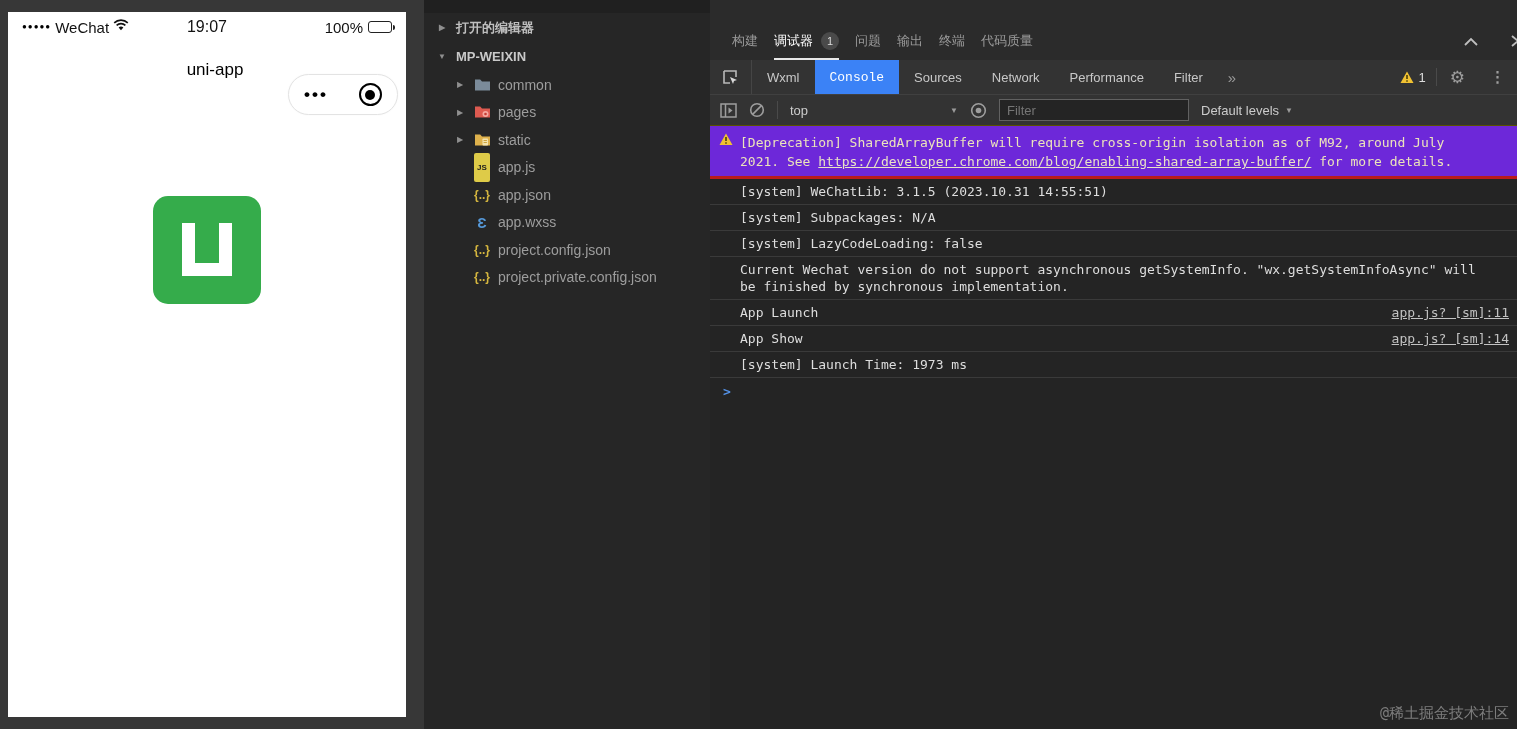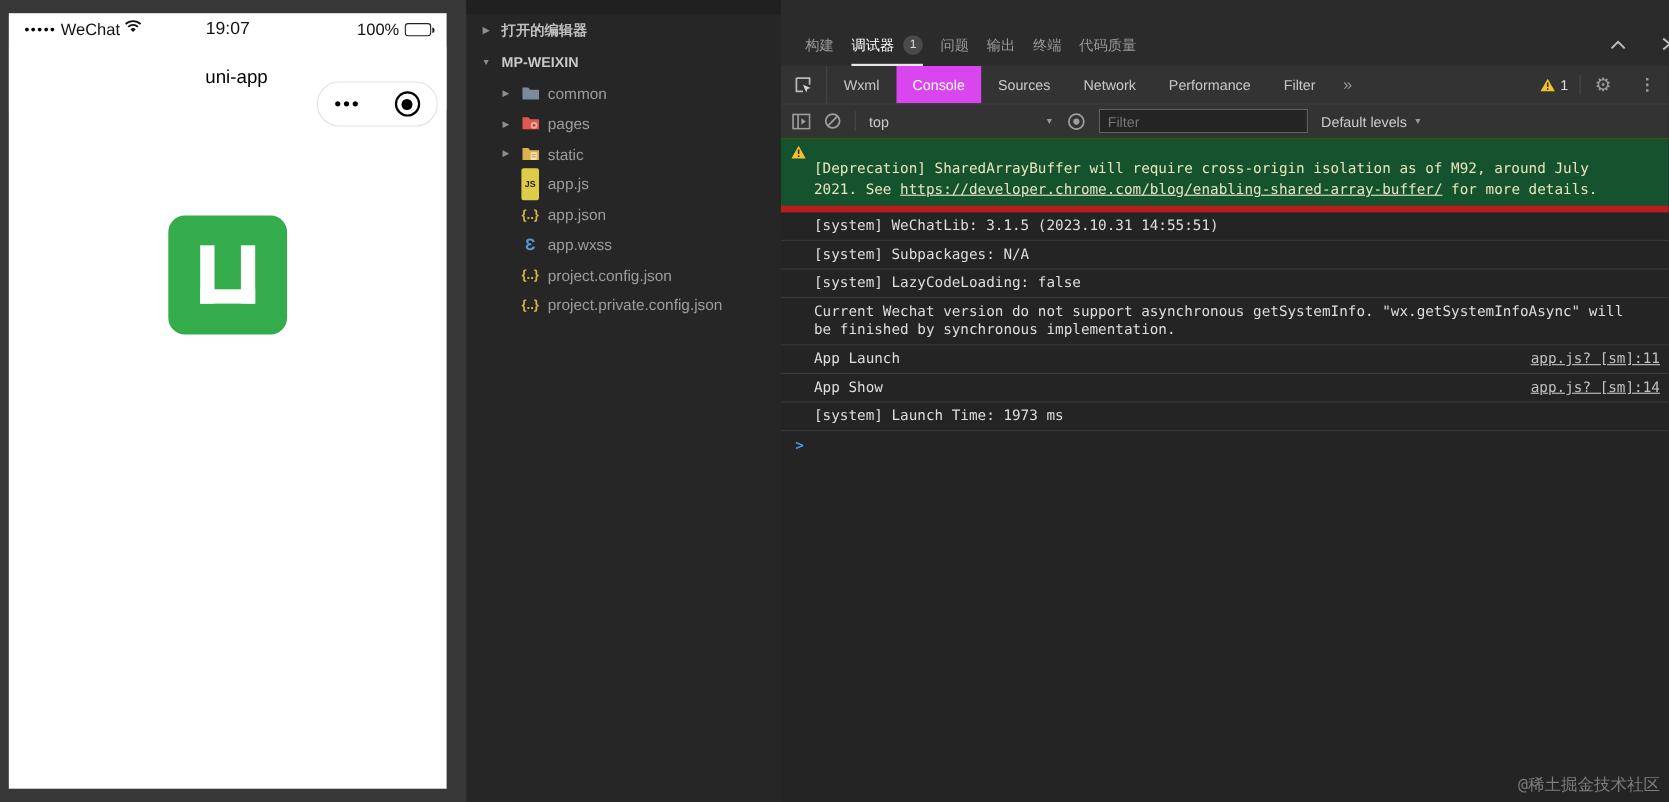--- a/index.html
+++ b/index.html
@@ -52,38 +52,38 @@
   .dp-tabs { position:absolute; left:22px; bottom:0; display:flex; gap:16px; align-items:flex-end; }
   .dp-tab { font-size:13px; color:#9a9a9a; padding-bottom:10px; display:flex; align-items:center; gap:8px; cursor:pointer; }
   .dp-tab.active { color:#fff; border-bottom:2px solid #e8e8e8; padding-bottom:8px; }
   .dp-badge { width:18px; height:18px; background:#4a4a4a; color:#ddd; border-radius:50%; font-size:11px; display:flex; align-items:center; justify-content:center; }
   .dp-collapse { position:absolute; right:38px; top:33px; cursor:pointer; }
   .dp-next { position:absolute; right:-4px; top:33px; cursor:pointer; }
 
   .dt-bar { height:34px; flex:0 0 34px; background:#333; display:flex; align-items:stretch; font-size:13px; color:#c8c8c8; }
   .dt-inspect { width:42px; display:flex; align-items:center; justify-content:center; border-right:1px solid #454545; cursor:pointer; }
   .dt-tab { padding:0 15px; display:flex; align-items:center; cursor:pointer; }
-  .dt-tab.active { background:#d946ef; color:#fff; }
+  .dt-tab.active { background:#3b82f6; color:#fff;font-family:Liberation Mono, monospace; }
   .dt-more { padding:0 10px; display:flex; align-items:center; color:#9a9a9a; font-size:15px; cursor:pointer; }
   .dt-spacer { flex:1; }
   .dt-warn { display:flex; align-items:center; gap:5px; color:#ddd; padding:0 10px; cursor:pointer; }
   .dt-div { width:1px; background:#4a4a4a; margin:8px 0; }
   .dt-gear { display:flex; align-items:center; padding:0 13px; color:#9e9e9e; font-size:17px; cursor:pointer; }
   .dt-kebab { display:flex; align-items:center; padding:0 12px; color:#9e9e9e; font-size:15px; font-weight:bold; cursor:pointer; }
 
   .ct-bar { height:31px; flex:0 0 31px; background:#333; border-top:1px solid #404040; display:flex; align-items:center; padding:0 10px; gap:12px; }
   .ct-icon { display:flex; align-items:center; cursor:pointer; }
   .ct-div { width:1px; height:18px; background:#4a4a4a; }
   .ct-select { width:168px; display:flex; align-items:center; justify-content:space-between; color:#ccc; font-size:13px; cursor:pointer; }
   .caret { font-size:8px; color:#9a9a9a; }
   .ct-filter { width:190px; height:22px; background:#242424; border:1px solid #616161; color:#ccc; font-size:13px; padding:0 7px; outline:none; font-family:"Liberation Sans",sans-serif; }
   .ct-levels { display:flex; align-items:center; gap:6px; color:#ccc; font-size:13px; cursor:pointer; }
 
   .console { flex:1; background:#242424; font-family:"DejaVu Sans Mono",monospace; font-size:13px; color:#dedede; position:relative; overflow:hidden; }
-  .c-warn { background:#14532d; border-top:1px solid #5a5200; border-bottom:6px solid #b91c1c; padding:18px 8px 5px 30px; line-height:19px; color:#ece4bb; position:relative; }
+  .c-warn { background:#6d28d9; border-top:1px solid #5a5200; border-bottom:3px solid #b91c1c; padding:7px 8px 5px 30px; line-height:19px; color:#ece4bb; position:relative; }
   .c-warn a { color:#e9e3c6; }
   .w-icon { position:absolute; left:9px; top:6px; }
   .c-row { padding:4px 8px; padding-left:30px; border-bottom:1px solid #3a3a3a; line-height:17px; display:flex; justify-content:space-between; align-items:flex-start; }
   .c-row.block { display:block; }
   .src-link { color:#c2c2c2; text-decoration:underline; white-space:nowrap; margin-left:12px; cursor:pointer; }
   .c-prompt { padding:6px 8px 6px 30px; position:relative; line-height:17px; min-height:24px; }
   .prompt-chev { position:absolute; left:13px; top:5px; color:#5492e8; font-weight:bold; }
 
   .watermark { position:absolute; right:8px; bottom:6px; color:#7d7d7d; font-size:15px; }
 </style>

